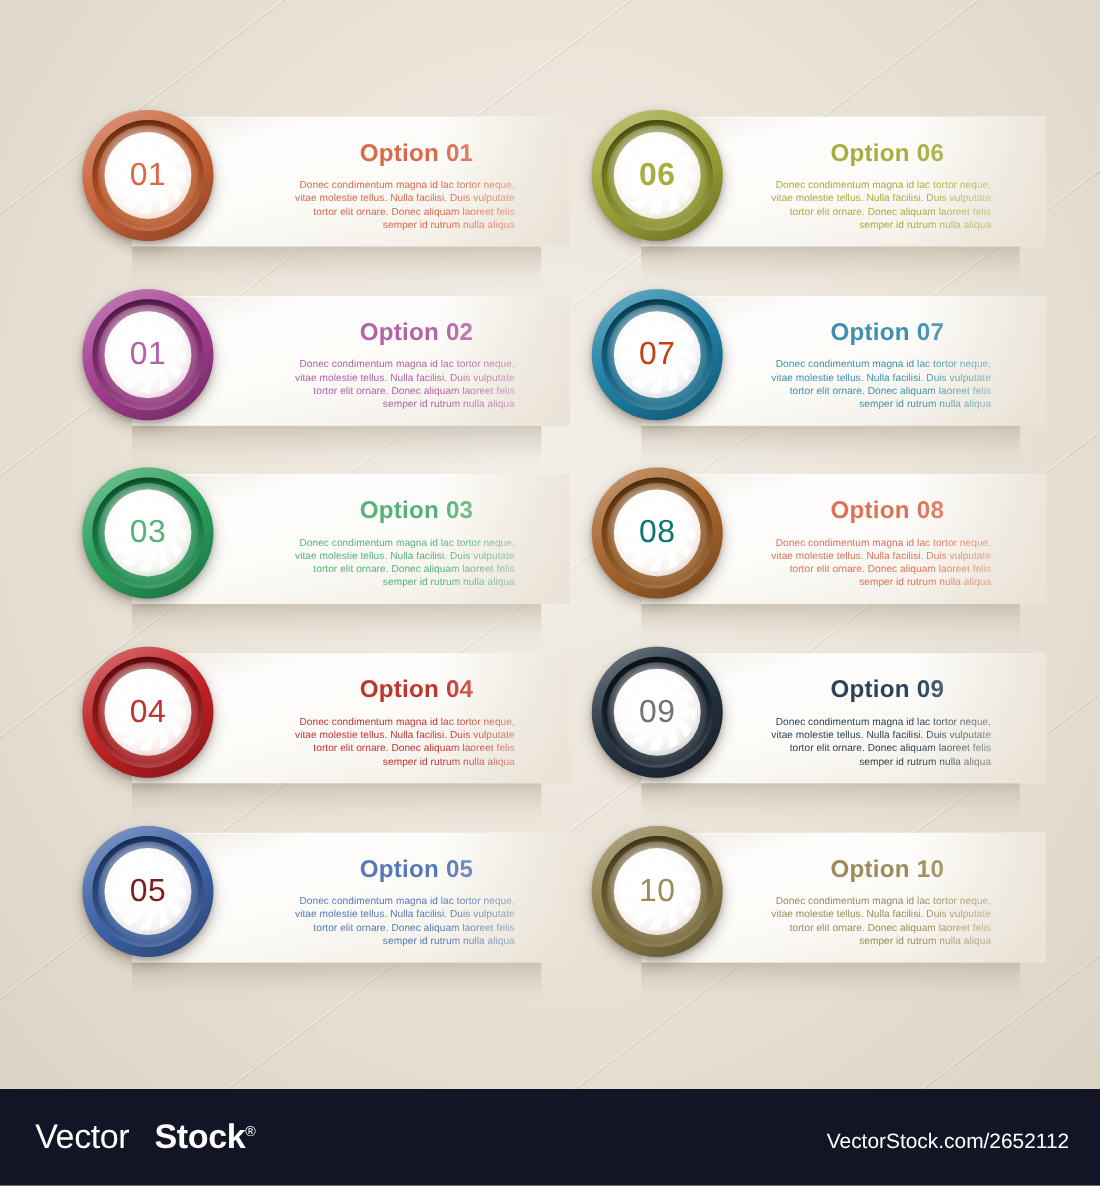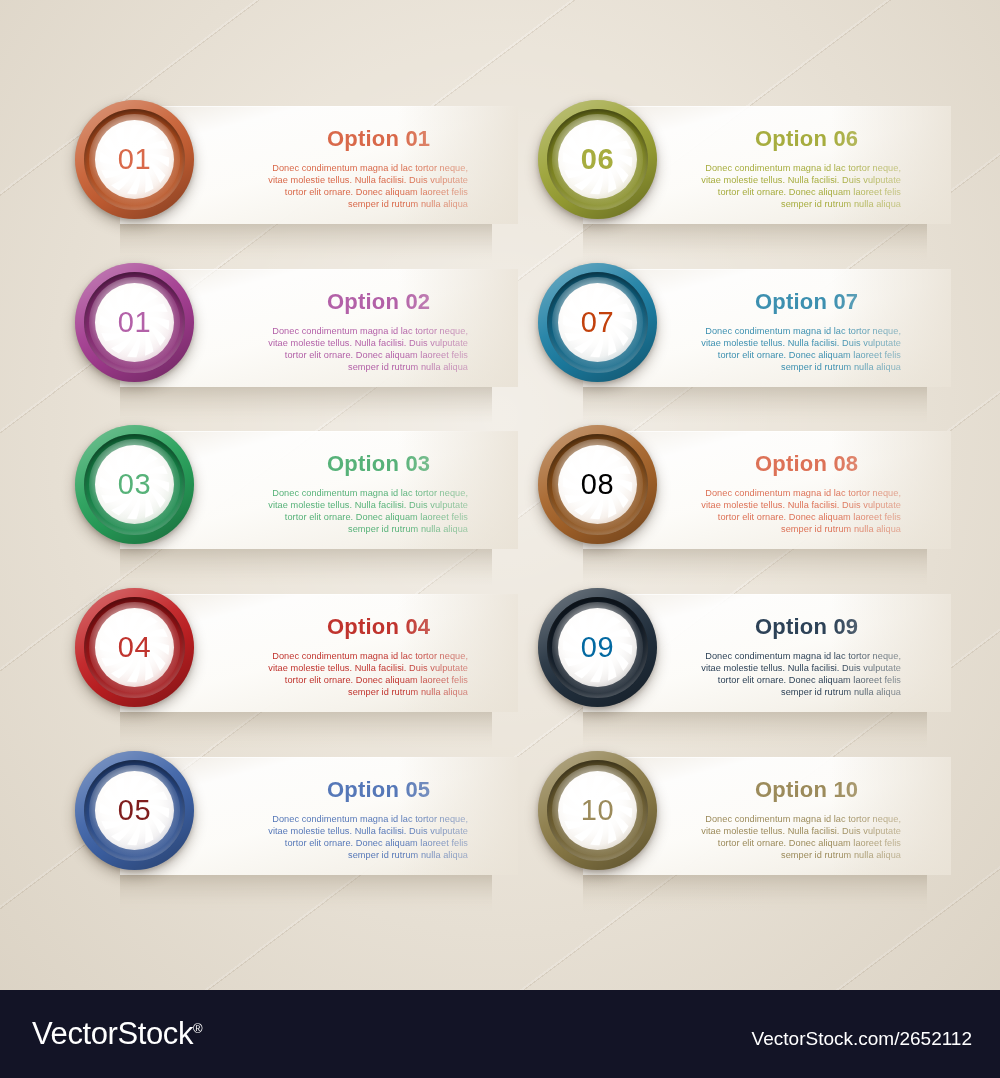--- a/index.html
+++ b/index.html
@@ -216,21 +216,21 @@
   }
   #vs-logo {
     position: absolute;
     left: 32px;
     top: 26px;
     font-size: 31px;
     color: #ffffff;
     letter-spacing: -0.4px;
     white-space: nowrap;
   }
-  #vs-logo .vs-bold { font-weight: normal; }
+  #vs-logo .vs-bold { font-weight: bold; margin-left: 23px; }
   #vs-logo .vs-reg  { font-size: 13px; vertical-align: super; }
   #vs-url {
     position: absolute;
     right: 28px;
     top: 38px;
     font-size: 19px;
     color: #ffffff;
     white-space: nowrap;
   }
 </style>
@@ -481,21 +481,21 @@
                 <path d="M37.00,50.00 Q23.16,45.12 10.72,30.17 A44,44 0 0 1 17.50,20.34 Q27.46,41.20 37.00,50.00 Z" fill="#ffffff" opacity="0.96"></path>
                 <path d="M38.74,43.50 Q29.20,32.35 25.90,13.19 A44,44 0 0 1 36.69,8.06 Q34.88,31.11 38.74,43.50 Z" fill="#ffffff" opacity="0.96"></path>
                 <path d="M43.50,38.74 Q40.81,24.31 47.53,6.07 A44,44 0 0 1 59.44,7.02 Q46.35,26.08 43.50,38.74 Z" fill="#ffffff" opacity="0.96"></path>
                 <path d="M50.00,37.00 Q54.88,23.16 69.83,10.72 A44,44 0 0 1 79.66,17.50 Q58.80,27.46 50.00,37.00 Z" fill="#ffffff" opacity="0.96"></path>
                 <path d="M56.50,38.74 Q67.65,29.20 86.81,25.90 A44,44 0 0 1 91.94,36.69 Q68.89,34.88 56.50,38.74 Z" fill="#ffffff" opacity="0.96"></path>
                 <path d="M61.26,43.50 Q75.69,40.81 93.93,47.53 A44,44 0 0 1 92.98,59.44 Q73.92,46.35 61.26,43.50 Z" fill="#ffffff" opacity="0.96"></path>
               </g>
   </svg>
           </div>
           <div class="badge-glow"></div>
-          <div class="badge-num" style="color: #000000;">08</div>
+          <div class="badge-num" style="color: #0f766e;">08</div>
         </div>
       </div>
       <div class="row col-right" style="top: 588px;">
         <div class="fold fold-right"></div>
         <div class="banner banner-right">
           <div class="opt-title" style="color: rgb(45, 66, 87);">Option 09</div>
           <div class="opt-body" style="color: rgb(45, 66, 87);">Donec condimentum magna id lac tortor neque, vitae molestie tellus. Nulla facilisi. Duis vulputate tortor elit ornare. Donec aliquam laoreet felis semper id rutrum nulla aliqua</div>
         </div>
         <div class="badge">
           <div class="badge-outer" style="background: rgb(34, 48, 62);"></div>
@@ -512,21 +512,21 @@
                 <path d="M37.00,50.00 Q23.16,45.12 10.72,30.17 A44,44 0 0 1 17.50,20.34 Q27.46,41.20 37.00,50.00 Z" fill="#ffffff" opacity="0.96"></path>
                 <path d="M38.74,43.50 Q29.20,32.35 25.90,13.19 A44,44 0 0 1 36.69,8.06 Q34.88,31.11 38.74,43.50 Z" fill="#ffffff" opacity="0.96"></path>
                 <path d="M43.50,38.74 Q40.81,24.31 47.53,6.07 A44,44 0 0 1 59.44,7.02 Q46.35,26.08 43.50,38.74 Z" fill="#ffffff" opacity="0.96"></path>
                 <path d="M50.00,37.00 Q54.88,23.16 69.83,10.72 A44,44 0 0 1 79.66,17.50 Q58.80,27.46 50.00,37.00 Z" fill="#ffffff" opacity="0.96"></path>
                 <path d="M56.50,38.74 Q67.65,29.20 86.81,25.90 A44,44 0 0 1 91.94,36.69 Q68.89,34.88 56.50,38.74 Z" fill="#ffffff" opacity="0.96"></path>
                 <path d="M61.26,43.50 Q75.69,40.81 93.93,47.53 A44,44 0 0 1 92.98,59.44 Q73.92,46.35 61.26,43.50 Z" fill="#ffffff" opacity="0.96"></path>
               </g>
   </svg>
           </div>
           <div class="badge-glow"></div>
-          <div class="badge-num" style="color: #0369a1;">09</div>
+          <div class="badge-num" style="color: #737373;">09</div>
         </div>
       </div>
       <div class="row col-right" style="top: 751px;">
         <div class="fold fold-right"></div>
         <div class="banner banner-right">
           <div class="opt-title" style="color: rgb(156, 139, 91);">Option 10</div>
           <div class="opt-body" style="color: rgb(156, 139, 91);">Donec condimentum magna id lac tortor neque, vitae molestie tellus. Nulla facilisi. Duis vulputate tortor elit ornare. Donec aliquam laoreet felis semper id rutrum nulla aliqua</div>
         </div>
         <div class="badge">
           <div class="badge-outer" style="background: rgb(138, 122, 70);"></div>

